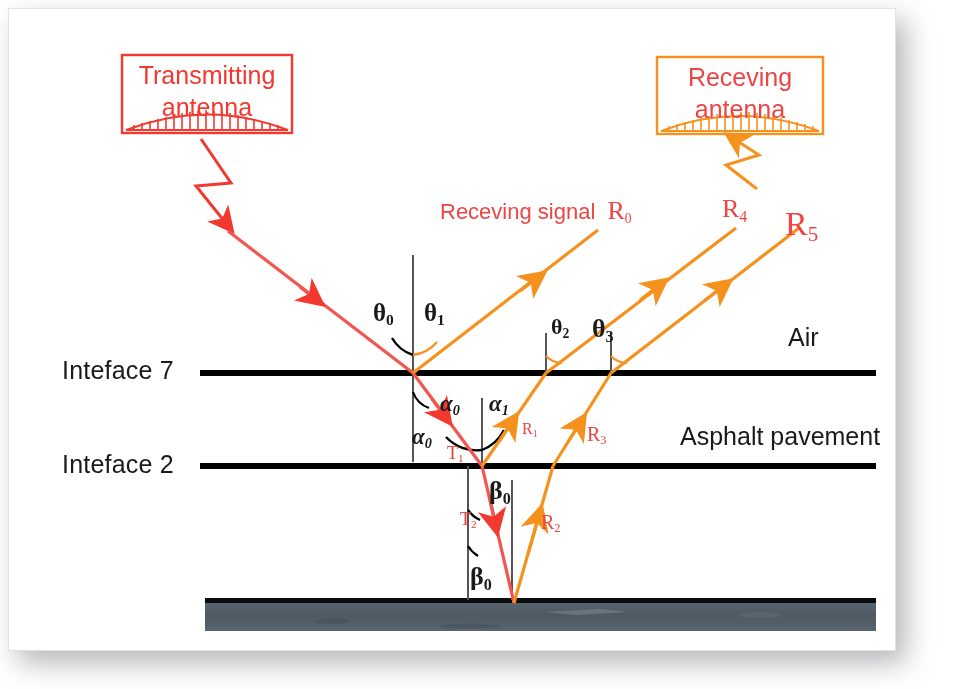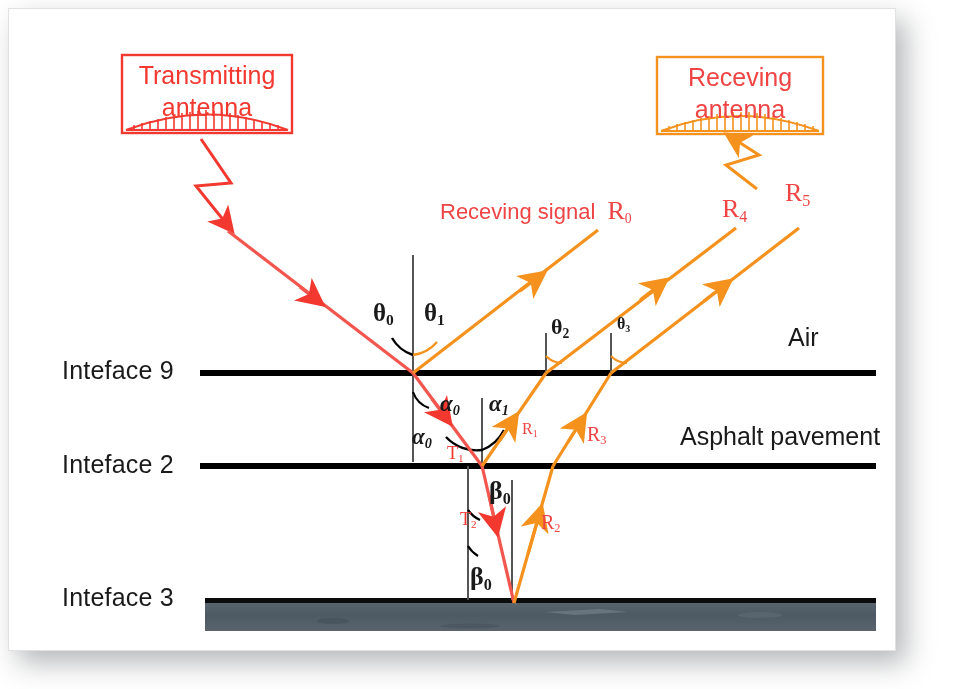--- a/index.html
+++ b/index.html
@@ -181,34 +181,34 @@
 
 
   <div class="txt org sig-text" style="left:440px;top:198px;">
     <span>Receving signal</span>
     <span class="sym" style="font-size:26px;margin-left:6px;">R</span><sub class="sym">0</sub>
   </div>
 
   <div class="txt org ray-lbl" style="left:722px;top:196px;font-size:26px;">
     <span>R</span><sub>4</sub>
   </div>
-  <div class="txt org ray-lbl" style="left:785px;top:180px;font-size:26px;">
+  <div class="txt org ray-lbl" style="left:785px;top:207px;font-size:34px;">
     <span>R</span><sub>5</sub>
   </div>
 
   <div class="txt blk ang" style="left:373px;top:300px;">
     <span>θ</span><sub>0</sub>
   </div>
   <div class="txt blk ang" style="left:424px;top:300px;">
     <span>θ</span><sub>1</sub>
   </div>
   <div class="txt blk ang" style="left:551px;top:316px;font-size:22px;">
     <span>θ</span><sub>2</sub>
   </div>
-  <div class="txt blk ang" style="left:617px;top:316px;font-size:16px;">
+  <div class="txt blk ang" style="left:592px;top:316px;font-size:26px;">
     <span>θ</span><sub>3</sub>
   </div>
 
   <div class="txt blk ang-it" style="left:440px;top:392px;font-size:23px;">
     <span>α</span><sub>0</sub>
   </div>
   <div class="txt blk ang-it" style="left:489px;top:392px;font-size:23px;">
     <span>α</span><sub>1</sub>
   </div>
   <div class="txt blk ang-it" style="left:412px;top:425px;font-size:23px;">
@@ -231,19 +231,18 @@
   <div class="txt org ray-lbl-sm" style="left:522px;top:421px;font-size:16px;">
     <span>R</span><sub>1</sub>
   </div>
   <div class="txt org ray-lbl-sm" style="left:587px;top:424px;font-size:20px;">
     <span>R</span><sub>3</sub>
   </div>
   <div class="txt org ray-lbl-sm" style="left:541px;top:512px;font-size:20px;">
     <span>R</span><sub>2</sub>
   </div>
 
-  <div class="txt blk label-iface" style="left:62px;top:358px;">Inteface 9</div>
+  <div class="txt blk label-iface" style="left:62px;top:358px;">Inteface 7</div>
   <div class="txt blk label-iface" style="left:62px;top:452px;">Inteface 2</div>
-  <div class="txt blk label-iface" style="left:62px;top:585px;">Inteface 3</div>
 
   <div class="txt blk label-layer" style="left:788px;top:325px;">Air</div>
   <div class="txt blk label-layer" style="left:680px;top:424px;">Asphalt pavement</div>
 </div>
 
 </body></html>

